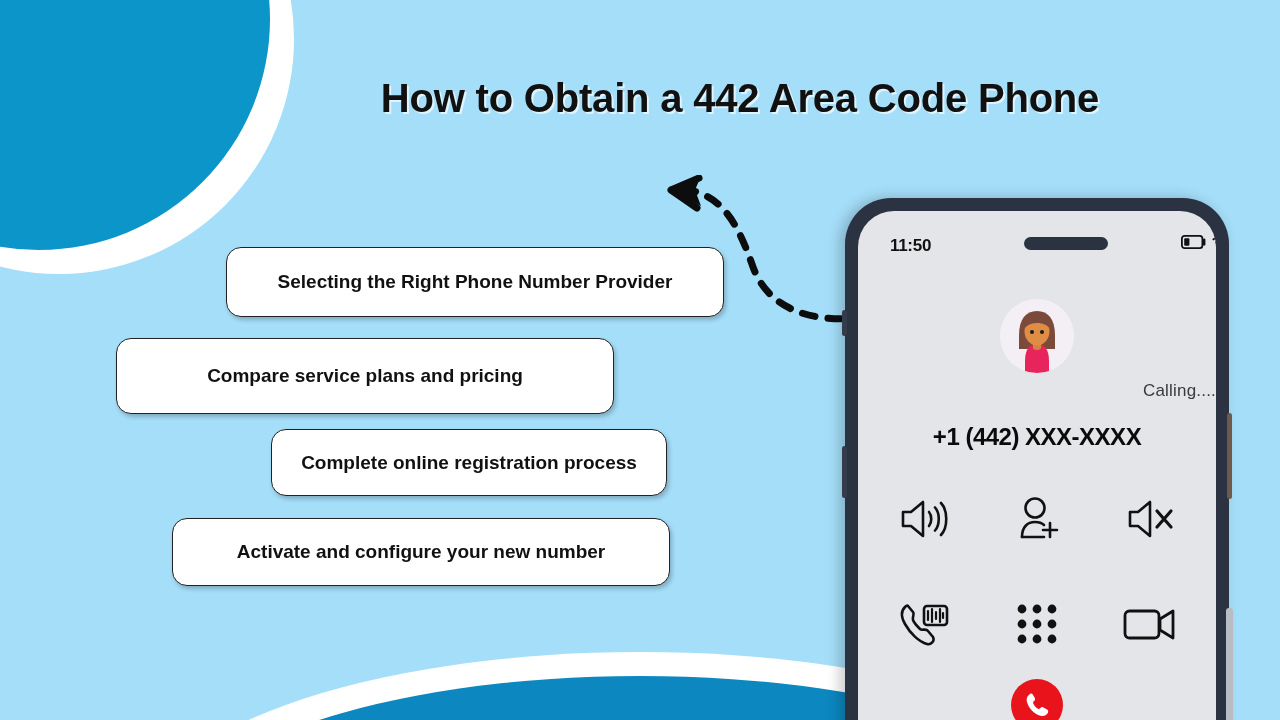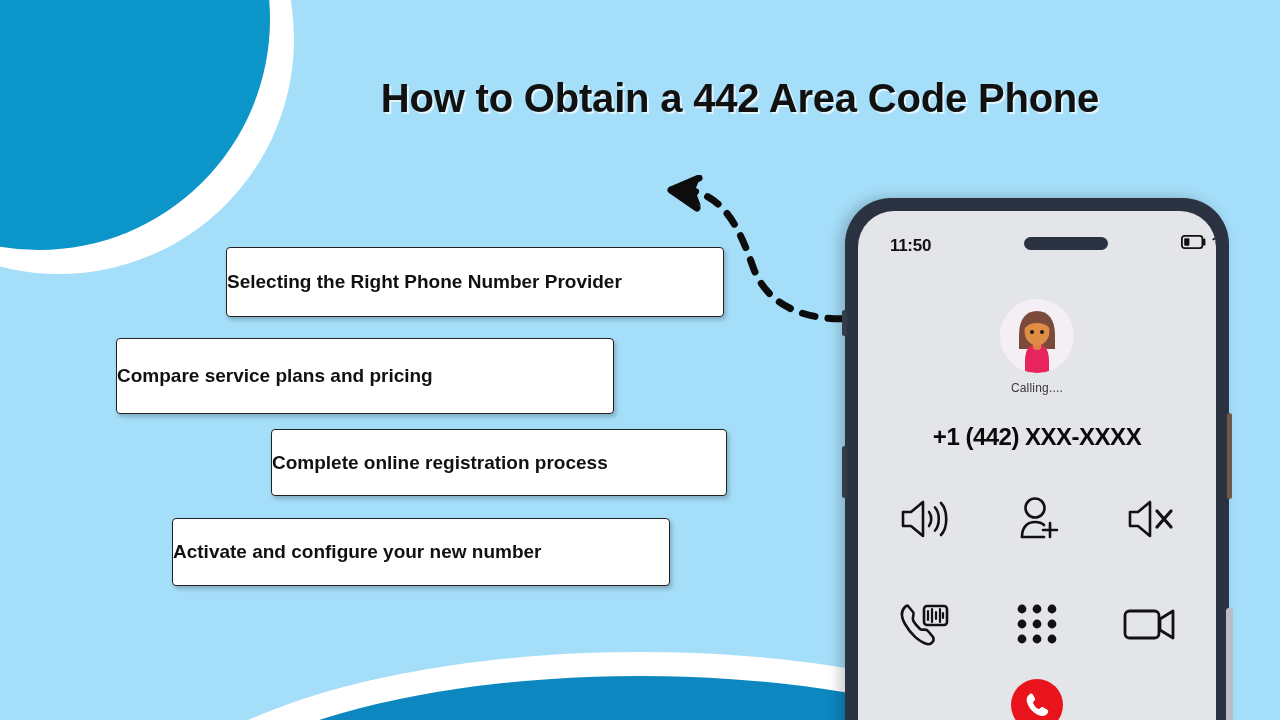--- a/index.html
+++ b/index.html
@@ -65,37 +65,38 @@
     left:655px; top:175px;
     width:215px; height:160px;
     z-index:5;
   }
 
   
   .step-box{
     position:absolute;
     background:#ffffff;
     border:1.5px solid #222;
-    border-radius:4px;
+    border-radius:15px;
     box-shadow:2px 3px 4px rgba(0,0,0,.22);
     display:flex;
     align-items:center;
+    justify-content:center;
     text-align:center;
-    padding:6px 0;
+    padding:6px 24px;
     z-index:4;
   }
   .step-box span{
     font-size:19px;
     font-weight:bold;
     color:#111;
     line-height:1.33;
   }
   #step-0{ left:226px; top:247px; width:498px; height:70px; }
   #step-1{ left:116px; top:338px; width:498px; height:76px; }
-  #step-2{ left:271px; top:429px; width:456px; height:67px; }
+  #step-2{ left:271px; top:429px; width:396px; height:67px; }
   #step-3{ left:172px; top:518px; width:498px; height:68px; }
 
   
   #phone{
     position:absolute;
     left:845px; top:198px;
     width:384px; height:560px;
     background:#2b3242;
     border-radius:46px 46px 0 0;
     z-index:7;
@@ -145,22 +146,22 @@
   #avatar-wrap{
     position:absolute; left:50%; transform:translateX(-50%);
     top:88px;
     width:74px; height:74px;
     border-radius:50%;
     background:#f1eef3;
     overflow:hidden;
   }
   #calling-label{
     position:absolute; left:0; top:170px; width:358px;
-    text-align:center;
-    font-size:12px; color:#3a3a3a; letter-spacing:.2px;
+    text-align:right;
+    font-size:17px; color:#3a3a3a; letter-spacing:.2px;
   }
   #phone-number{
     position:absolute; left:0; top:212px; width:358px;
     text-align:center;
     font-size:24px; font-weight:bold; color:#0b0b0b;
     letter-spacing:-0.5px;
   }
 
   
   .ctrl-row{

